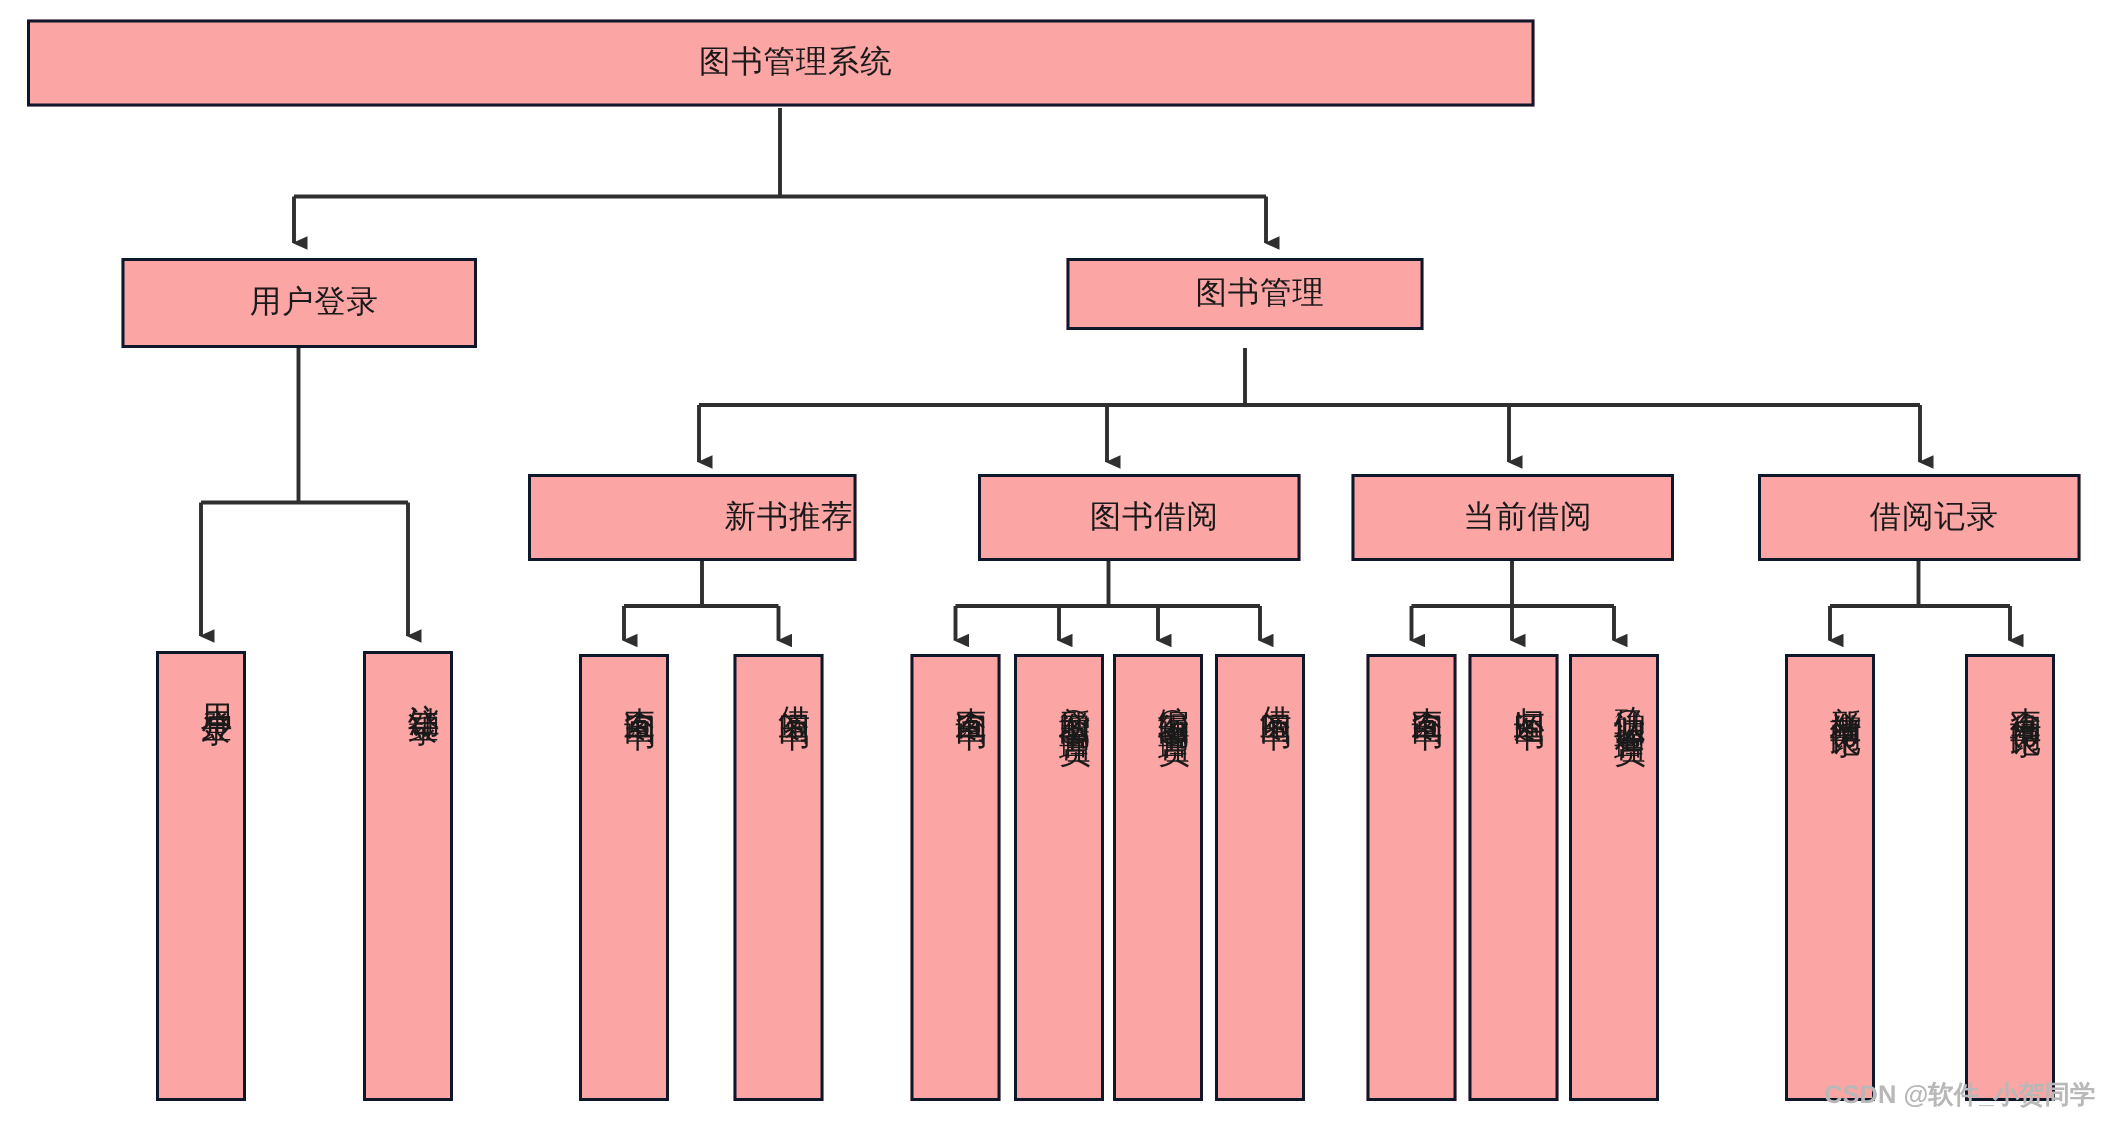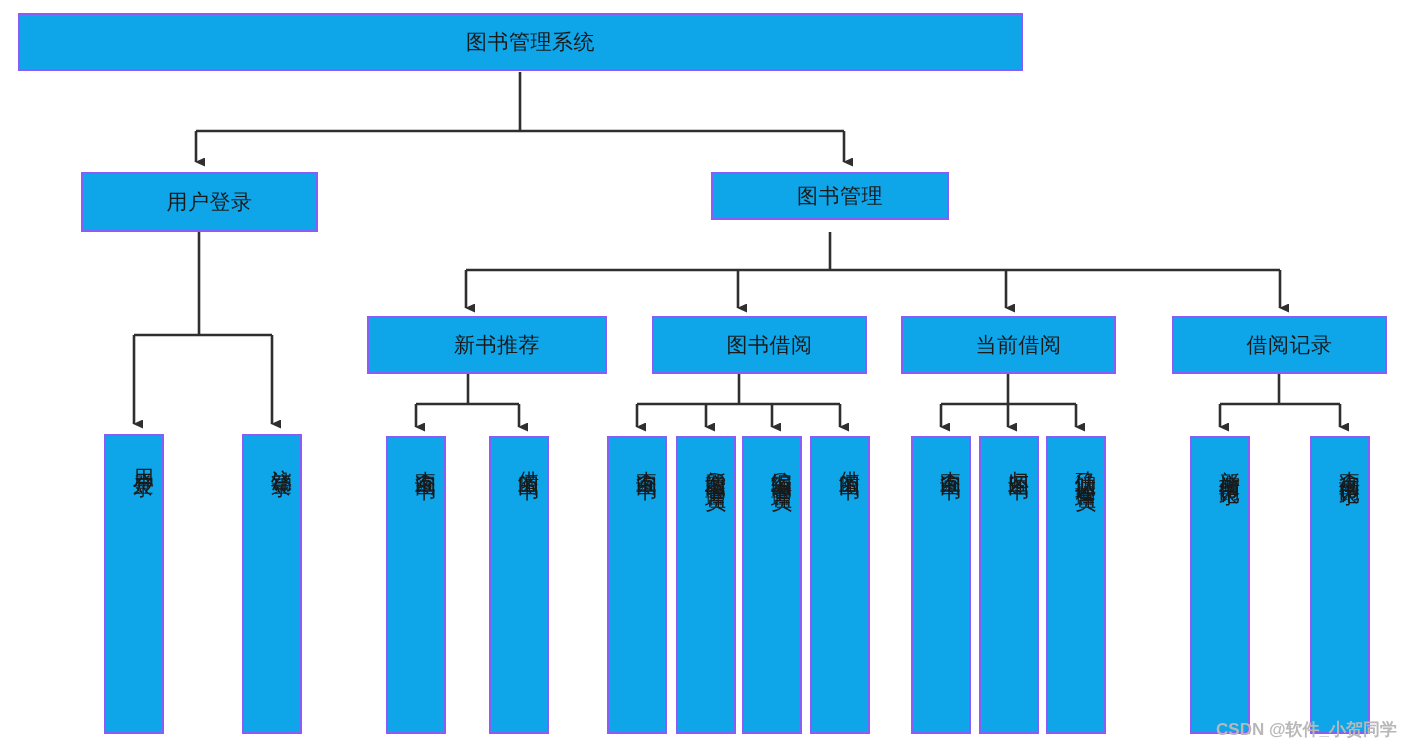--- a/index.html
+++ b/index.html
@@ -20,22 +20,22 @@
   svg#edges {
     position: absolute;
     left: 0;
     top: 0;
     width: 1405px;
     height: 747px;
   }
   .node {
     position: absolute;
     box-sizing: border-box;
-    border: 2px solid #8b5cf6;
-    background: #0ea5e9;
+    border: 2px solid #0f172a;
+    background: #fca5a5;
     display: flex;
     align-items: center;
     justify-content: center;
     color: #1a1a1a;
     z-index: 2;
     padding-left: 20px;
   }
   .node-label {
     display: block;
     text-align: center;
@@ -128,21 +128,21 @@
     <span class="node-label">图书管理系统</span>
   </div>
 
   <div class="node horizontal" style="left:81px; top:172px; width:237px; height:60px;">
     <span class="node-label">用户登录</span>
   </div>
   <div class="node horizontal" style="left:711px; top:172px; width:238px; height:48px;">
     <span class="node-label">图书管理</span>
   </div>
 
-  <div class="node horizontal" style="left:367px; top:316px; width:240px; height:58px;">
+  <div class="node horizontal" style="left:352px; top:316px; width:219px; height:58px;justify-content:flex-end;">
     <span class="node-label">新书推荐</span>
   </div>
   <div class="node horizontal" style="left:652px; top:316px; width:215px; height:58px;">
     <span class="node-label">图书借阅</span>
   </div>
   <div class="node horizontal" style="left:901px; top:316px; width:215px; height:58px;">
     <span class="node-label">当前借阅</span>
   </div>
   <div class="node horizontal" style="left:1172px; top:316px; width:215px; height:58px;">
     <span class="node-label">借阅记录</span>

